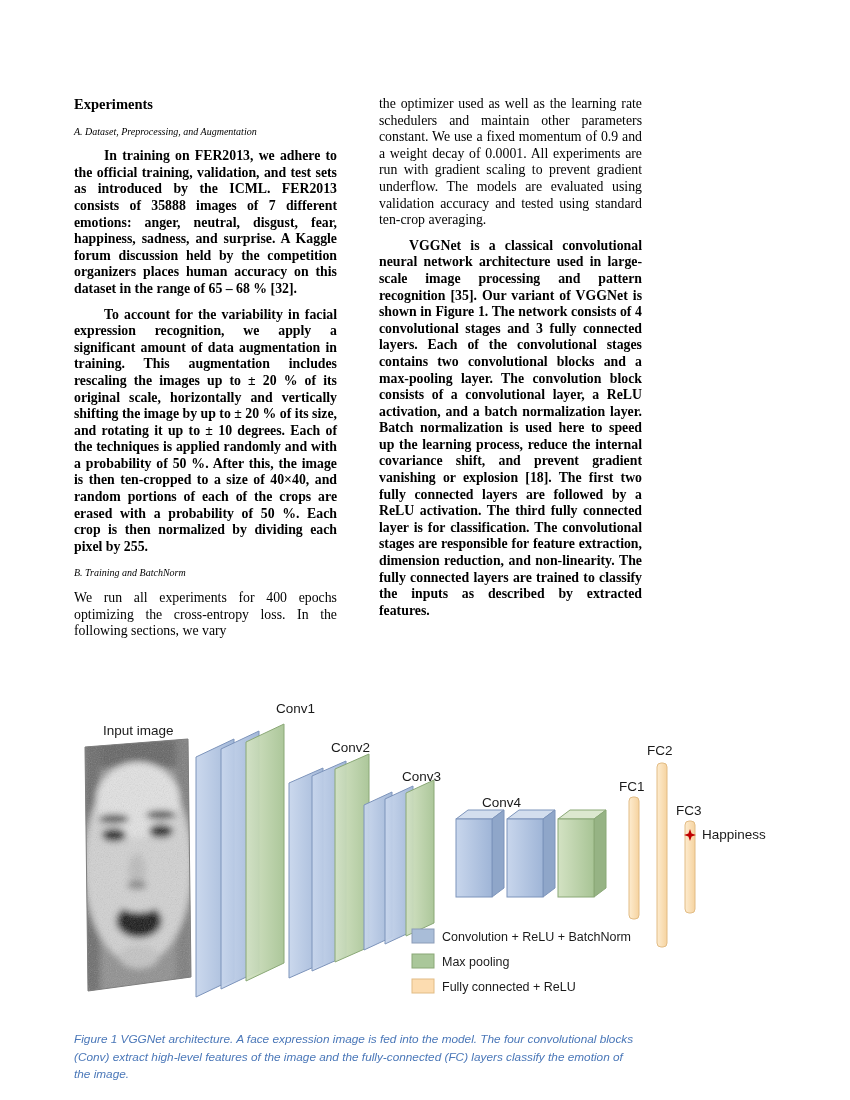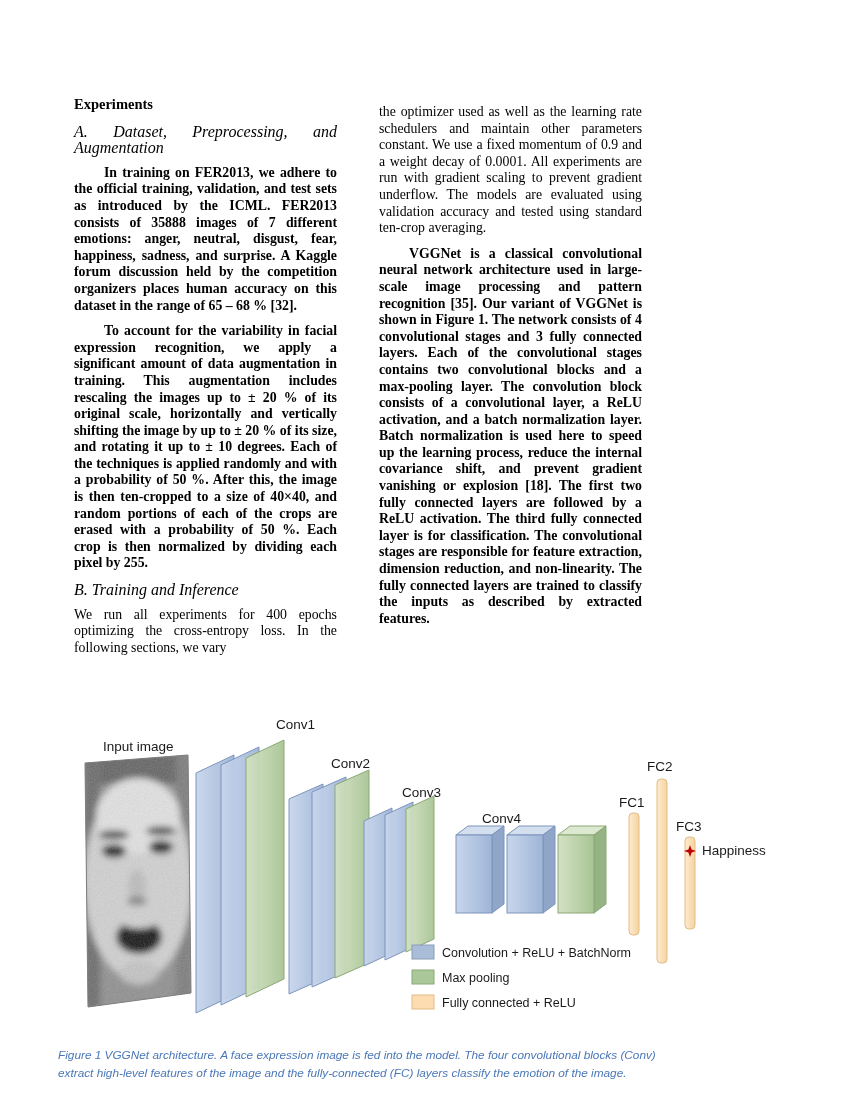--- a/index.html
+++ b/index.html
@@ -8,57 +8,57 @@
     width:850px; height:1100px;
     font-family:"Liberation Serif", serif;
     color:#000;
     overflow:hidden;
   }
   .page { width:714px; height:1100px; background:#fff; position:relative; }
   .content { padding:96px 72px 0 74px; }
   .columns { display:flex; gap:42px; }
   .col { width:331px; font-size:13.8px; line-height:16.6px; text-align:justify; }
   .heading { font-size:14.5px; font-weight:bold; margin-bottom:11px; }
-  .subheading { font-style:italic; font-size:16px; margin:10px 0 8px 0; font-weight:normal; }
-  .col p { margin-bottom:9px;margin-top:8px; }
+  .subheading { font-style:italic; font-size:10px; margin:10px 0 8px 0; font-weight:normal; }
+  .col p { margin-bottom:9px; }
   .col p.indent { text-indent:30px;font-weight:bold; }
 
   .figure-wrap { position:relative; width:850px; height:312px; margin-top:46px; }
   .figure-wrap svg { display:block; }
 
   .diagram-label {
     font-family:"Liberation Sans", sans-serif;
     font-size:13.5px; fill:#1a1a1a;
   }
   .legend-label {
     font-family:"Liberation Sans", sans-serif;
     font-size:12.5px; fill:#1a1a1a;
   }
   .caption {
-    padding:0 58px; margin-top:24px;
+    padding:0 74px; margin-top:24px;
     font-family:"Liberation Sans", sans-serif;
     font-style:italic;
     font-size:11.8px; line-height:1.5;
     color:#4a77b8;
   }
 </style>
 </head>
 <body>
 
 <div class="page">
 
   <div class="content">
     <div class="columns">
 
       <div class="col">
         <div class="heading">Experiments</div>
         <div class="subheading">A. Dataset, Preprocessing, and Augmentation</div>
         <p class="indent">In training on FER2013, we adhere to the official training, validation, and test sets as introduced by the ICML. FER2013 consists of 35888 images of 7 different emotions: anger, neutral, disgust, fear, happiness, sadness, and surprise. A Kaggle forum discussion held by the competition organizers places human accuracy on this dataset in the range of 65 – 68 % [32].</p>
         <p class="indent">To account for the variability in facial expression recognition, we apply a significant amount of data augmentation in training. This augmentation includes rescaling the images up to ± 20 % of its original scale, horizontally and vertically shifting the image by up to ± 20 % of its size, and rotating it up to ± 10 degrees. Each of the techniques is applied randomly and with a probability of 50 %. After this, the image is then ten-cropped to a size of 40×40, and random portions of each of the crops are erased with a probability of 50 %. Each crop is then normalized by dividing each pixel by 255.</p>
-        <div class="subheading">B. Training and Inference</div>
+        <div class="subheading">B. Training and BatchNorm</div>
         <p>We run all experiments for 400 epochs optimizing the cross-entropy loss. In the following sections, we vary</p>
       </div>
 
       <div class="col">
         <p>the optimizer used as well as the learning rate schedulers and maintain other parameters constant. We use a fixed momentum of 0.9 and a weight decay of 0.0001. All experiments are run with gradient scaling to prevent gradient underflow. The models are evaluated using validation accuracy and tested using standard ten-crop averaging.</p>
         <p class="indent">VGGNet is a classical convolutional neural network architecture used in large-scale image processing and pattern recognition [35]. Our variant of VGGNet is shown in Figure 1. The network consists of 4 convolutional stages and 3 fully connected layers. Each of the convolutional stages contains two convolutional blocks and a max-pooling layer. The convolution block consists of a convolutional layer, a ReLU activation, and a batch normalization layer. Batch normalization is used here to speed up the learning process, reduce the internal covariance shift, and prevent gradient vanishing or explosion [18]. The first two fully connected layers are followed by a ReLU activation. The third fully connected layer is for classification. The convolutional stages are responsible for feature extraction, dimension reduction, and non-linearity. The fully connected layers are trained to classify the inputs as described by extracted features.</p>
       </div>
 
     </div>
   </div>

